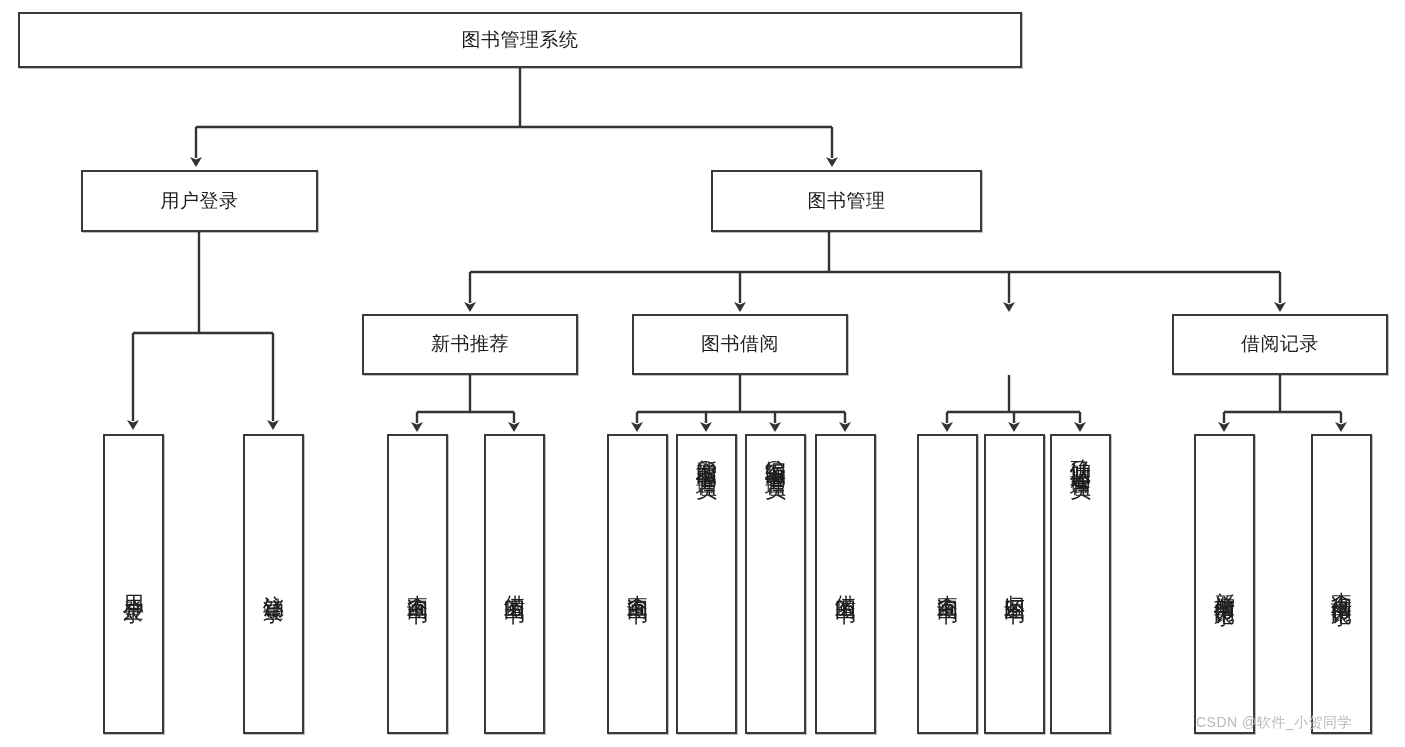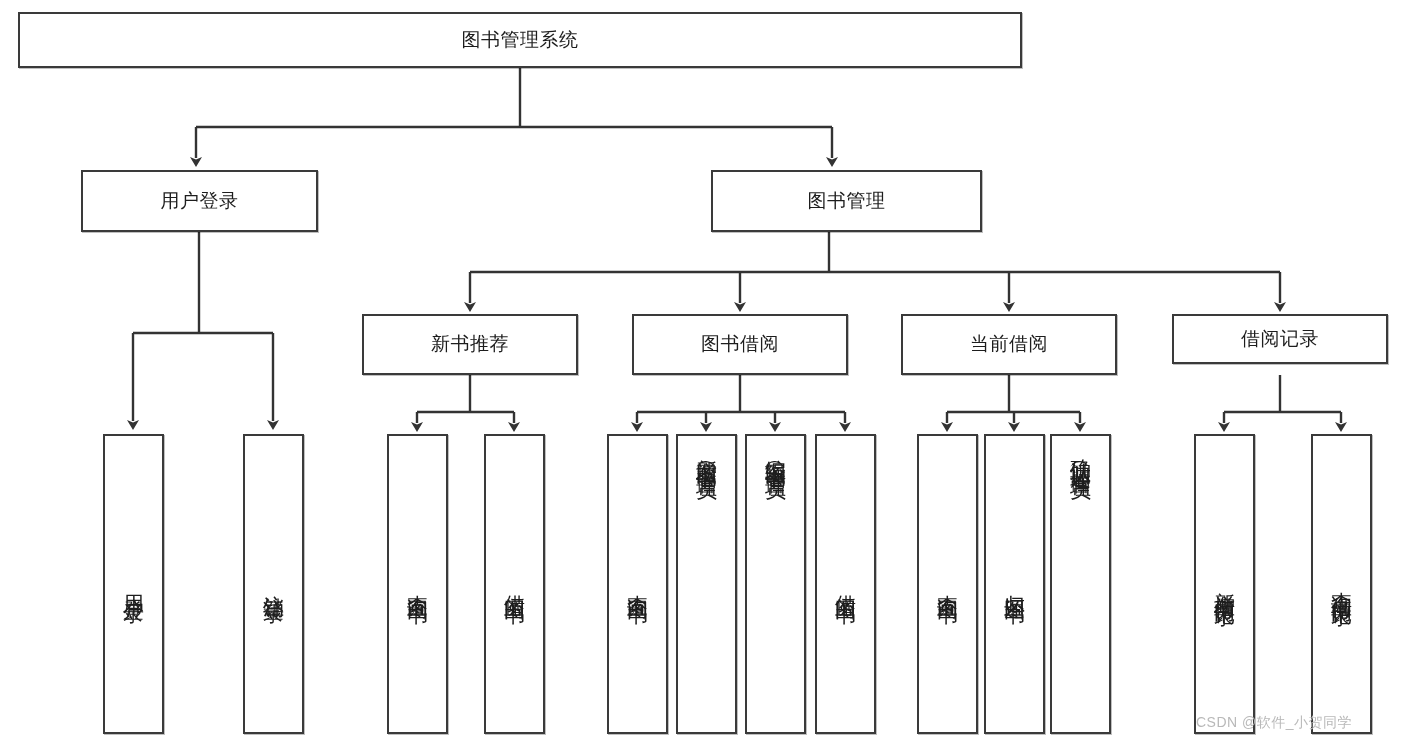--- a/index.html
+++ b/index.html
@@ -134,24 +134,21 @@
   <div class="node-box" style="left:711px; top:170px; width:271px; height:62px;">
     <span class="node-label-h">图书管理</span>
   </div>
 
   <div class="node-box" style="left:362px; top:314px; width:216px; height:61px;align-items:center;">
     <span class="node-label-h">新书推荐</span>
   </div>
   <div class="node-box" style="left:632px; top:314px; width:216px; height:61px;">
     <span class="node-label-h">图书借阅</span>
   </div>
-  <div class="node-box" style="left:901px; top:314px; width:216px; height:61px;">
-    <span class="node-label-h">当前借阅</span>
-  </div>
-  <div class="node-box" style="left:1172px; top:314px; width:216px; height:50px;">
+  <div class="node-box" style="left:1172px; top:314px; width:216px; height:61px;">
     <span class="node-label-h">借阅记录</span>
   </div>
 
   <div class="node-box leaf-box centered" style="left:103px; top:434px; width:61px; height:300px;">
     <span class="node-label-v">用户登录</span>
   </div>
   <div class="node-box leaf-box centered" style="left:243px; top:434px; width:61px; height:300px;">
     <span class="node-label-v">注销登录</span>
   </div>
 

